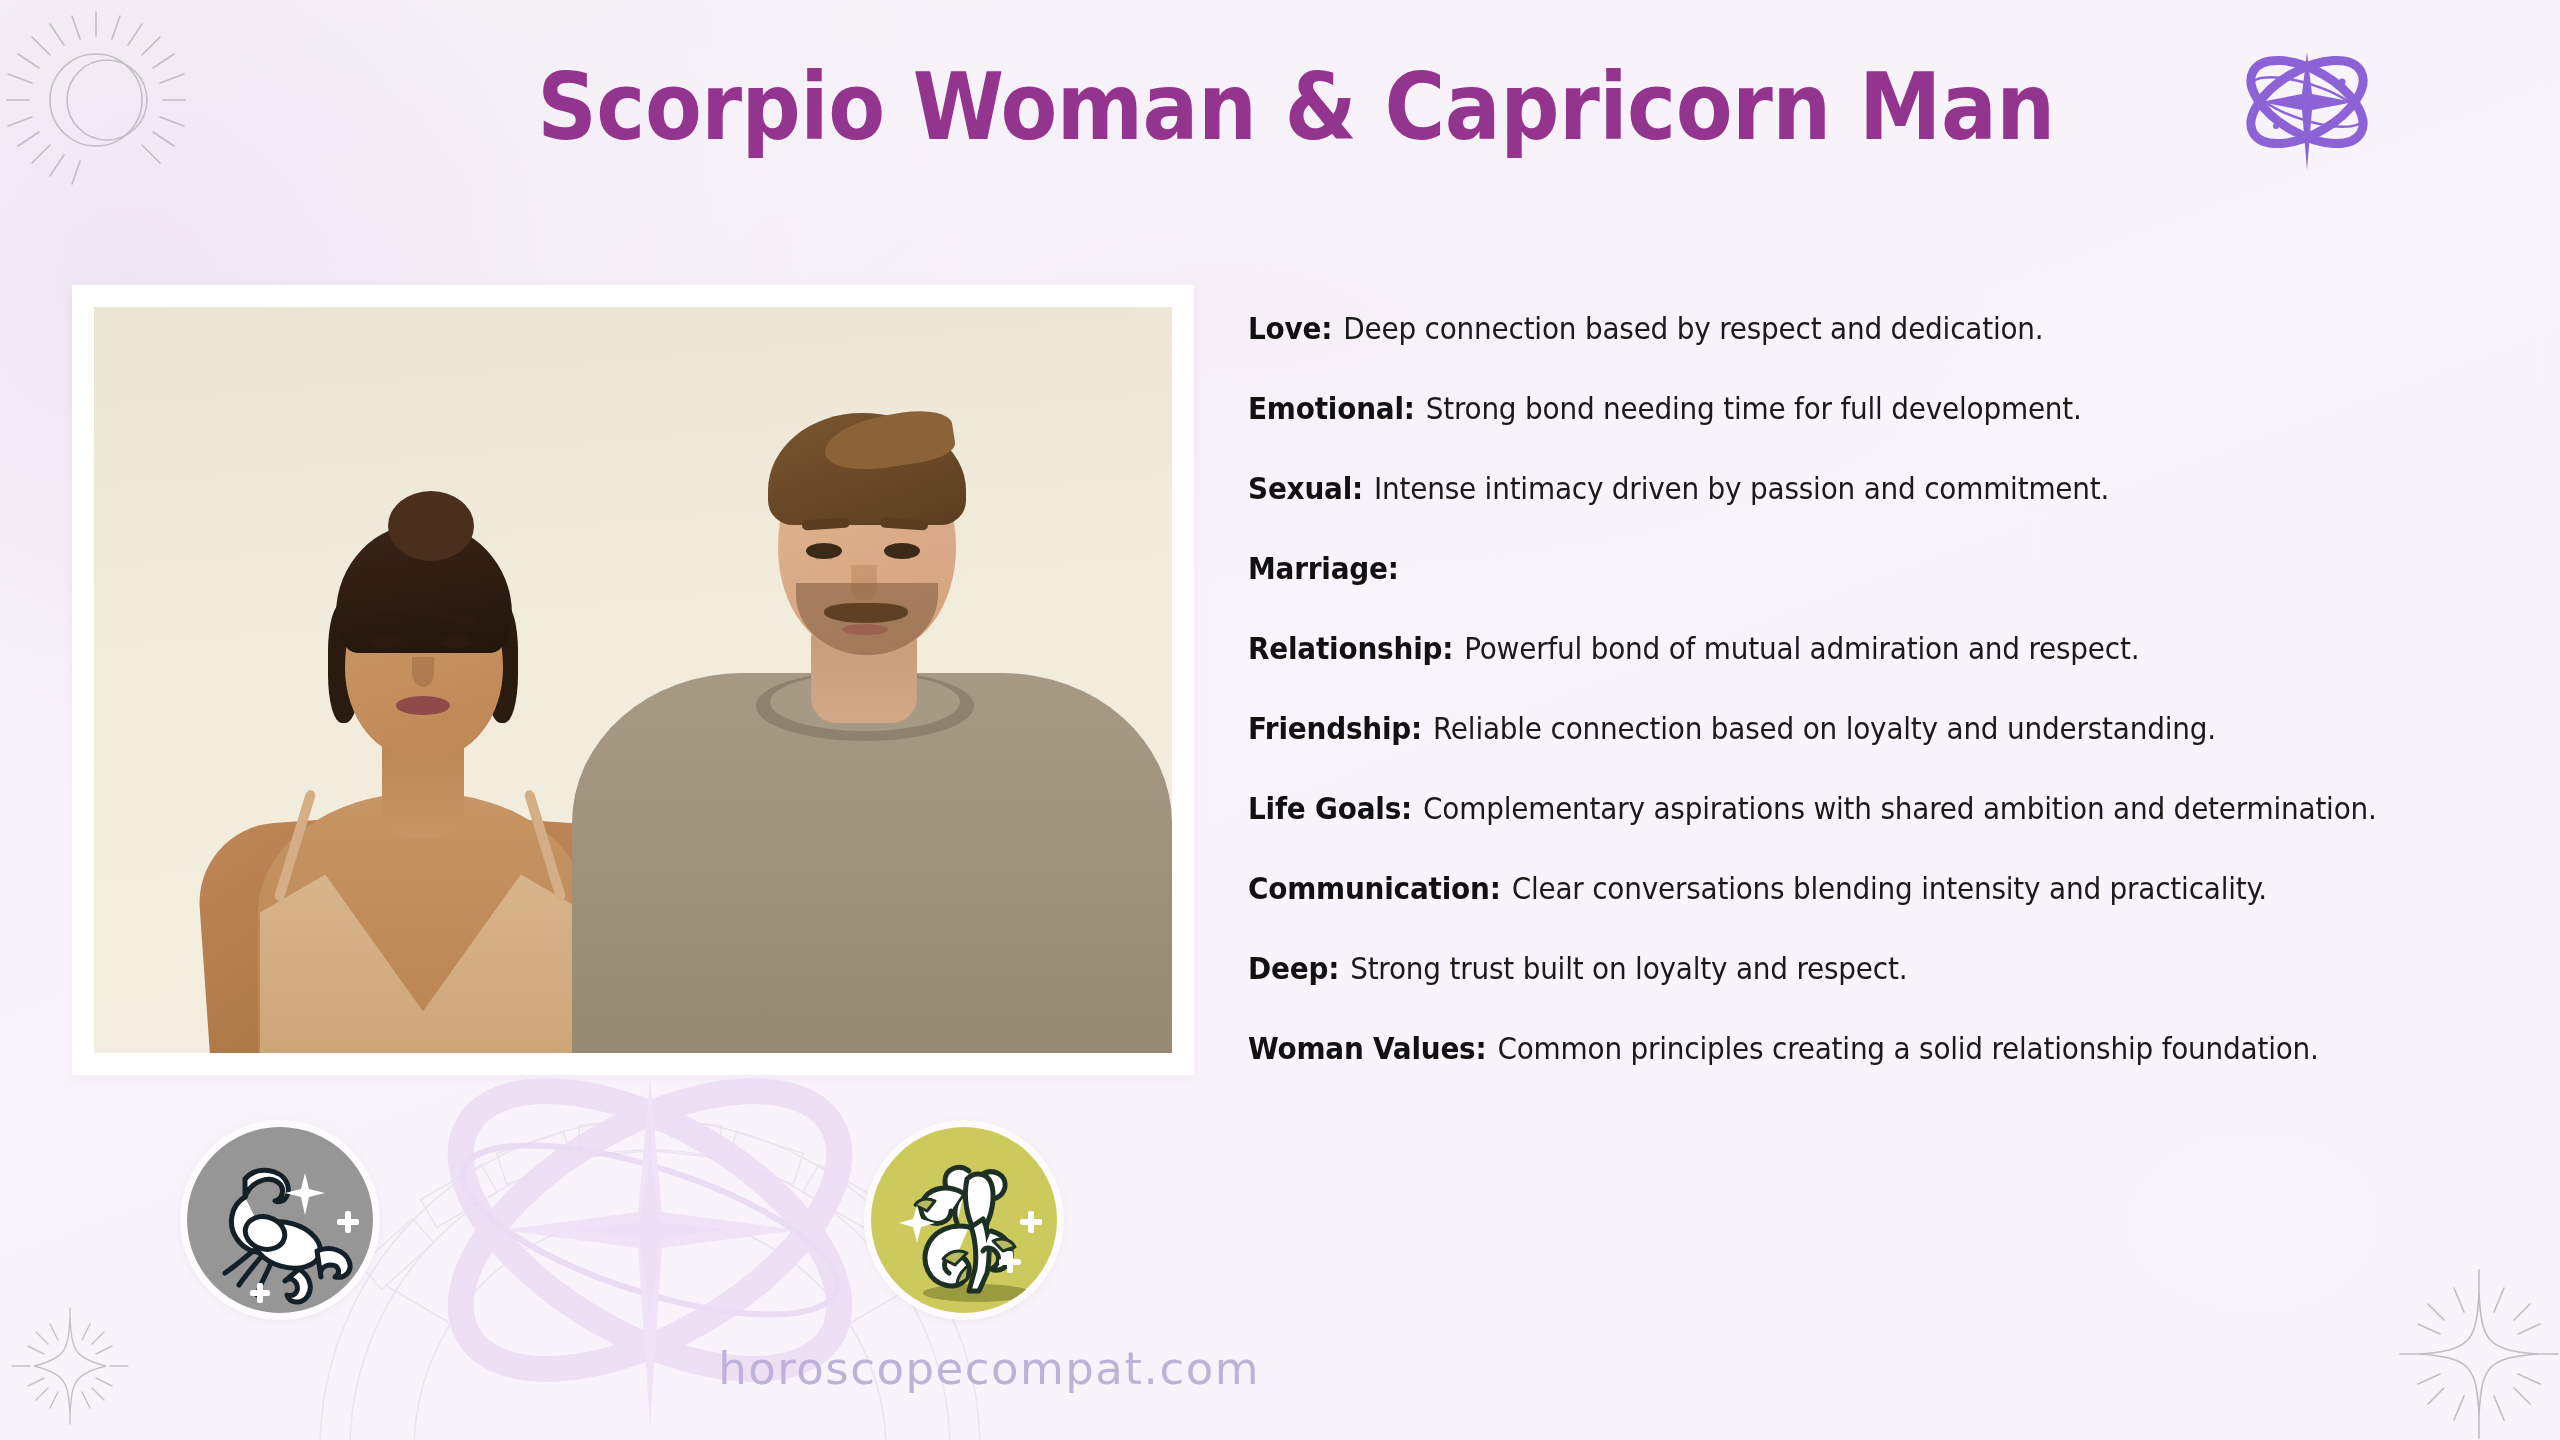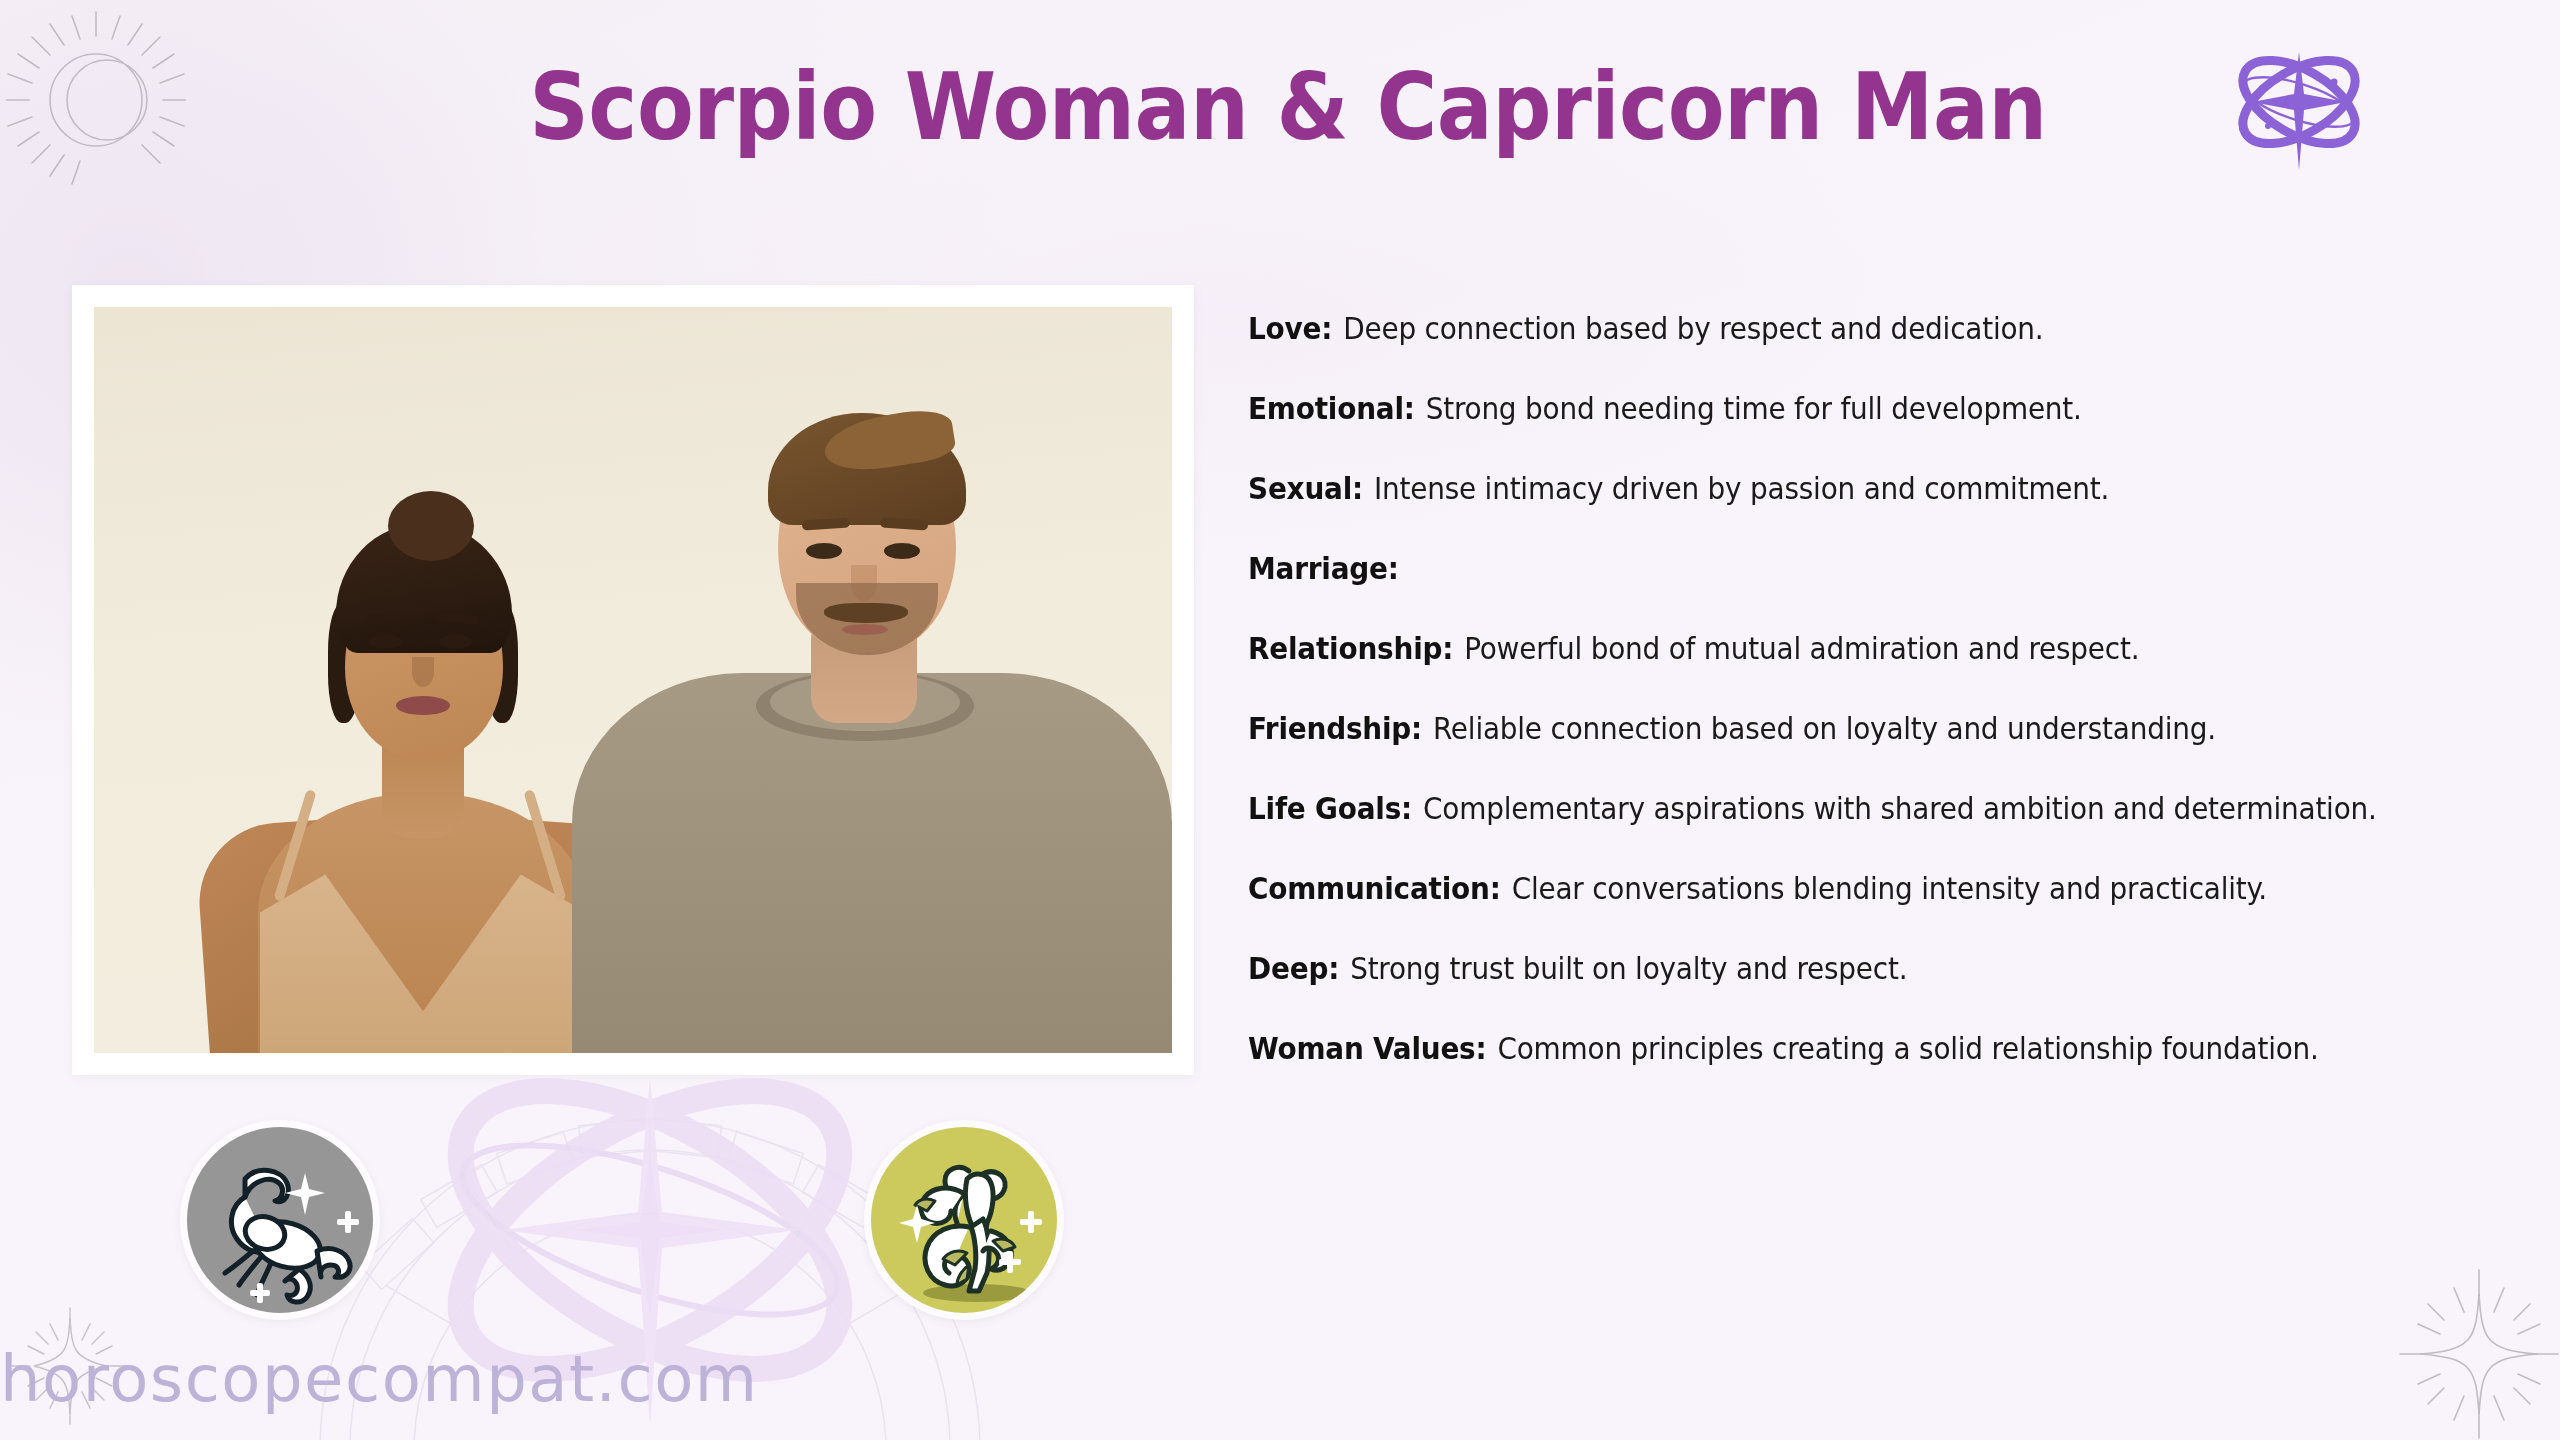--- a/index.html
+++ b/index.html
@@ -41,21 +41,21 @@
 
   
   .deco { position: absolute; pointer-events: none; }
   .deco-sun      { left: 6px;  top: 4px;   width: 180px; height: 185px; opacity: .55; }
   .deco-spark-bl { left: 10px; top: 1306px; width: 120px; height: 120px; opacity: .55; }
   .deco-spark-br { left: 2398px; top: 1268px; width: 162px; height: 172px; opacity: .6; }
 
   
   .header {
     position: absolute;
-    left: 8px; top: 0;
+    left: 16px; top: 0;
     width: 2404px; height: 200px;
   }
   .page-title {
     position: absolute;
     left: 0; top: 62px;
     width: 2560px;
     text-align: center;
     font-size: 92px;
     line-height: 1;
     font-weight: 700;
@@ -330,22 +330,22 @@
     overflow: hidden;
     box-shadow: 0 2px 8px rgba(110,80,130,0.08);
   }
   .badge-scorpio   { left: 180px; top: 1120px; background: #969696; }
   .badge-capricorn { left: 864px; top: 1120px; background: #ccca5c; }
 
   .site-url {
     position: absolute;
     left: 0; top: 1342px;
     width: 1260px;
-    text-align: left;
-    font-size: 64px;
+    text-align: right;
+    font-size: 45px;
     font-weight: 400;
     letter-spacing: 1.5px;
     color: #bdb2d8;
     font-family: "DejaVu Sans", sans-serif;
   }
 </style>
 </head>
 <body>
 
 <div class="bg-root">

